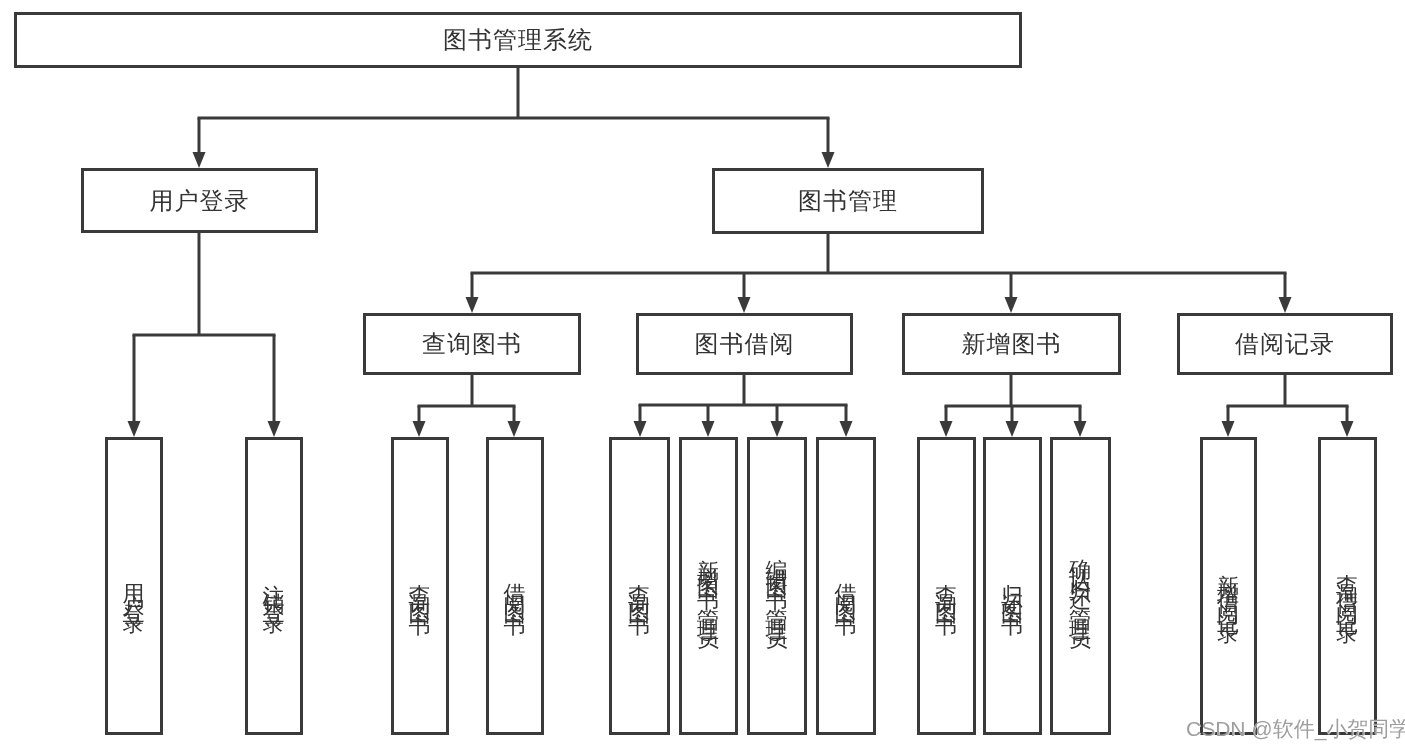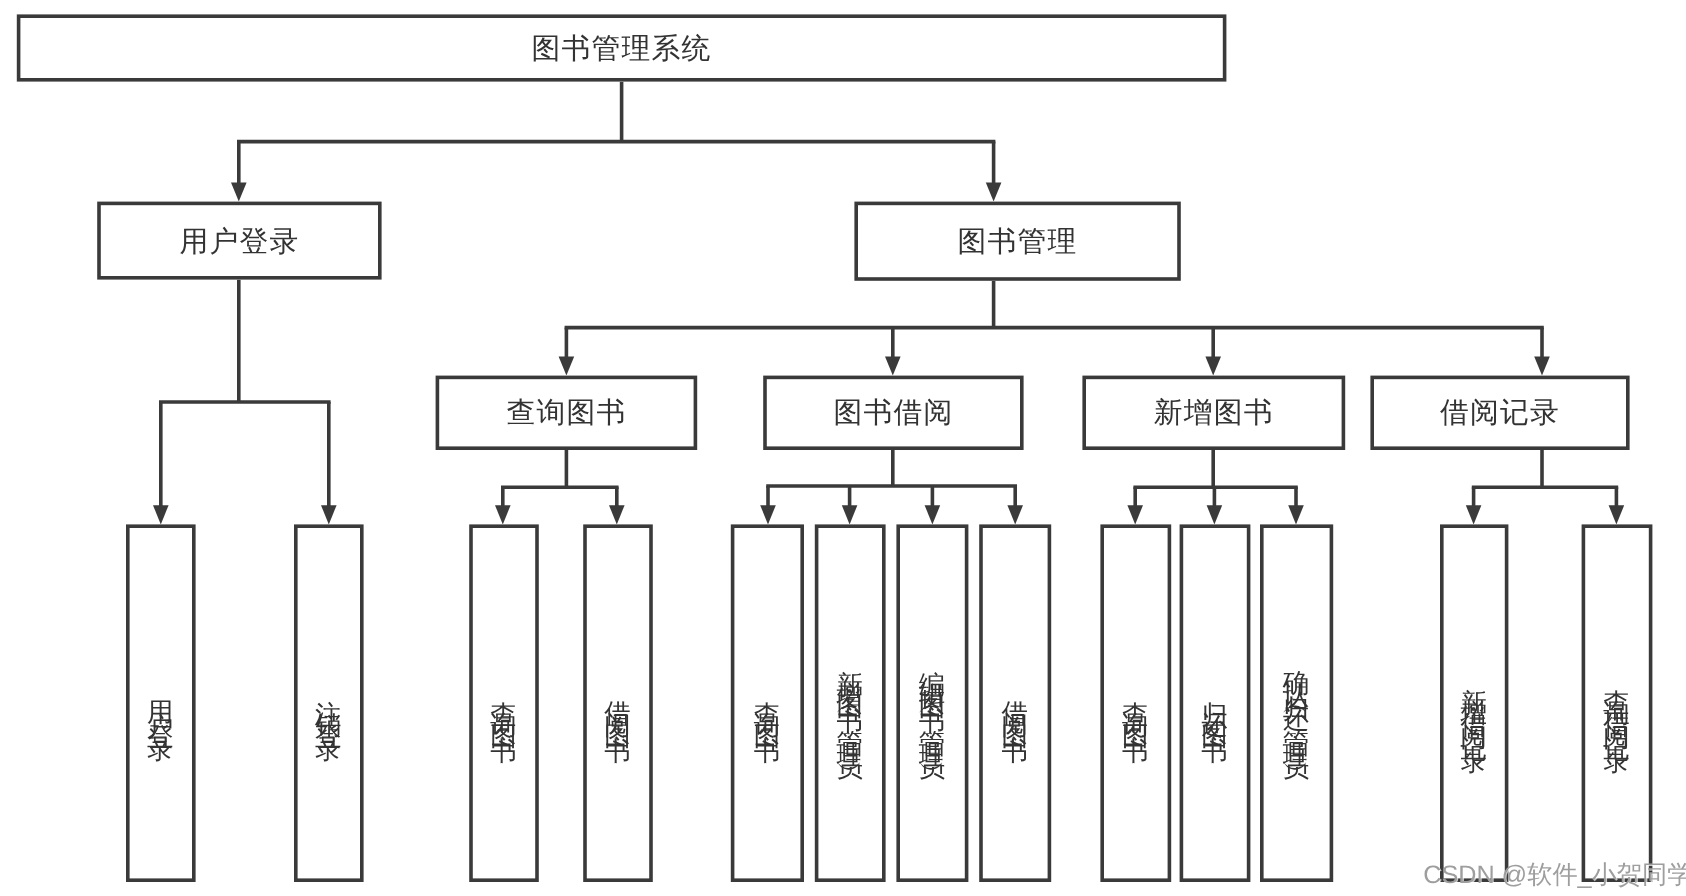--- a/index.html
+++ b/index.html
@@ -130,21 +130,21 @@
 
   <div class="hbox" style="left:363px;top:313px;width:218px;height:62px">
     <span>查询图书</span>
   </div>
   <div class="hbox" style="left:636px;top:313px;width:217px;height:62px">
     <span>图书借阅</span>
   </div>
   <div class="hbox" style="left:902px;top:313px;width:219px;height:62px">
     <span>新增图书</span>
   </div>
-  <div class="hbox" style="left:1142px;top:313px;width:216px;height:62px">
+  <div class="hbox" style="left:1177px;top:313px;width:216px;height:62px">
     <span>借阅记录</span>
   </div>
 
   <div class="vbox" style="left:105px;width:58px">
     <span class="vtext">用户登录</span>
   </div>
   <div class="vbox" style="left:245px;width:58px">
     <span class="vtext">注销登录</span>
   </div>
 

